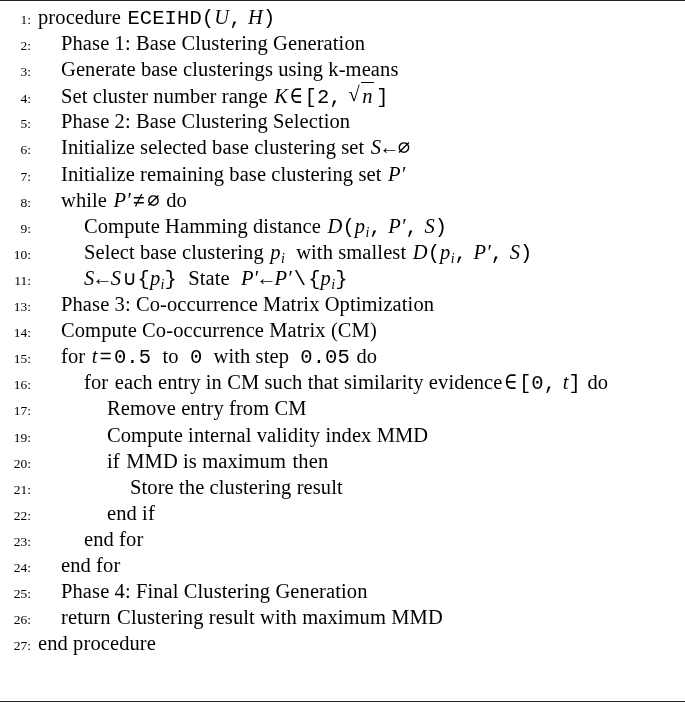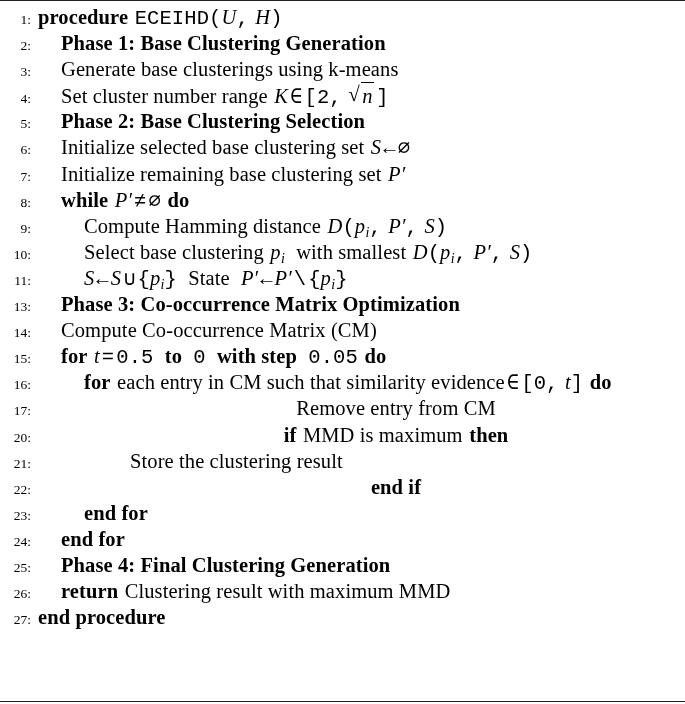--- a/index.html
+++ b/index.html
@@ -58,24 +58,24 @@
   .code {
     flex: 1 1 auto;
     font-size: 20.5px;
     letter-spacing: 0.1px;
   }
 
   
   .ind0 { padding-left: 0px; }
   .ind1 { padding-left: 23px; }
   .ind2 { padding-left: 46px; }
-  .ind3 { padding-left: 69px; text-align: center; }
+  .ind3 { padding-left: 69px; }
   .ind4 { padding-left: 92px; }
 
-  b, .kw { font-weight: bold; }
+  b, .kw { font-weight: normal; }
 
   
   .mi {
     font-family: "Liberation Serif", "DejaVu Serif", serif;
     font-style: italic;
     font-size: 20.5px;
   }
   .mn, .mo {
     font-family: Liberation Mono, monospace;
     font-style: normal;
@@ -196,20 +196,24 @@
       <span class="lineno">16:</span>
       <span class="code ind2"><b>for</b><span class="sp"></span><span>each entry in CM such that similarity evidence</span><span class="mo">∈</span><span class="mn">[</span><span class="mn">0</span><span class="mn">,</span><span class="sp"></span><span class="mi">t</span><span class="mn">]</span><span class="sp"></span><b>do</b></span>
     </li>
 
     <li class="line">
       <span class="lineno">17:</span>
       <span class="code ind3"><span>Remove entry from CM</span></span>
     </li>
 
 
+    <li class="line">
+      <span class="lineno">19:</span>
+      <span class="code ind3"><span>Compute internal validity index MMD</span></span>
+    </li>
 
     <li class="line">
       <span class="lineno">20:</span>
       <span class="code ind3"><b>if</b><span class="sp"></span><span>MMD is maximum</span><span class="sp"></span><b>then</b></span>
     </li>
 
     <li class="line">
       <span class="lineno">21:</span>
       <span class="code ind4"><span>Store the clustering result</span></span>
     </li>

